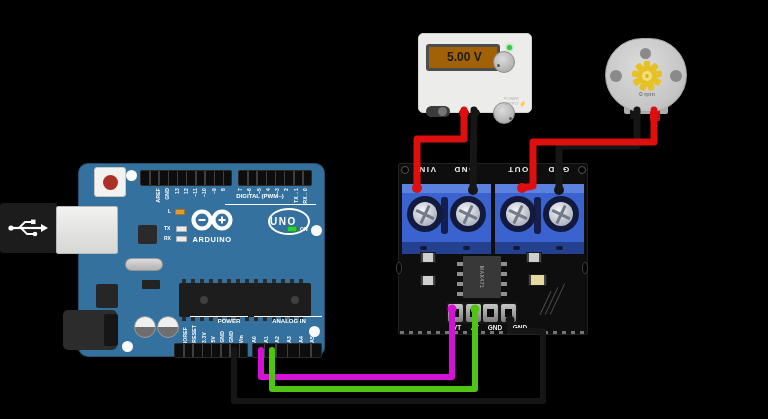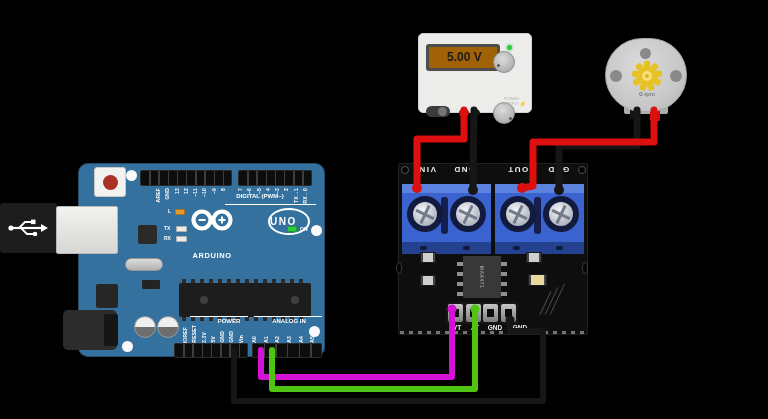--- a/index.html
+++ b/index.html
@@ -119,21 +119,21 @@
   <div class="silk" style="left:164px;top:235px;font-size:5px;">RX</div>
   <div class="abs led" style="left:176px;top:236px;width:11px;height:6px;background:#ececec;"></div>
 
   <svg class="abs" style="left:188px;top:206px;" width="48" height="28" viewBox="0 0 48 28">
     <circle cx="14" cy="14" r="8.5" fill="none" stroke="#fff" stroke-width="4.2"></circle>
     <circle cx="34" cy="14" r="8.5" fill="none" stroke="#fff" stroke-width="4.2"></circle>
     <line x1="10.5" y1="14" x2="17.5" y2="14" stroke="#fff" stroke-width="2"></line>
     <line x1="30.5" y1="14" x2="37.5" y2="14" stroke="#fff" stroke-width="2"></line>
     <line x1="34" y1="10.5" x2="34" y2="17.5" stroke="#fff" stroke-width="2"></line>
   </svg>
-  <div class="silk" style="left:184px;top:235px;width:56px;font-size:7.5px;letter-spacing:.6px;text-align:center;margin-top:16px;">ARDUINO</div>
+  <div class="silk" style="left:184px;top:235px;width:56px;font-size:7.5px;letter-spacing:.6px;text-align:center;">ARDUINO</div>
   <div class="abs" style="left:240px;top:208px;width:42px;height:27px;border:2px solid #fff;border-radius:50%;box-sizing:border-box;
               font:bold 10px/23px 'Liberation Sans',sans-serif;color:#fff;text-align:left;letter-spacing:1.5px;margin-left:28px;">UNO</div>
   <div class="abs led" style="left:287px;top:226px;width:10px;height:6px;background:var(--led-green);"></div>
   <div class="silk" style="left:300px;top:226px;font-size:5px;">ON</div>
 
   <div class="abs" style="left:138px;top:225px;width:19px;height:19px;background:#2a2a2a;border-radius:2px;"></div>
   <div class="abs" style="left:125px;top:258px;width:38px;height:13px;background:linear-gradient(180deg,#dcdcdc,#b2b2b2);border:1px solid #999;border-radius:7px;box-sizing:border-box;"></div>
   <div class="abs" style="left:142px;top:280px;width:18px;height:9px;background:#232323;border-radius:1px;"></div>
   <div class="abs" style="left:96px;top:284px;width:22px;height:24px;background:#262626;border-radius:2px;"></div>
 

